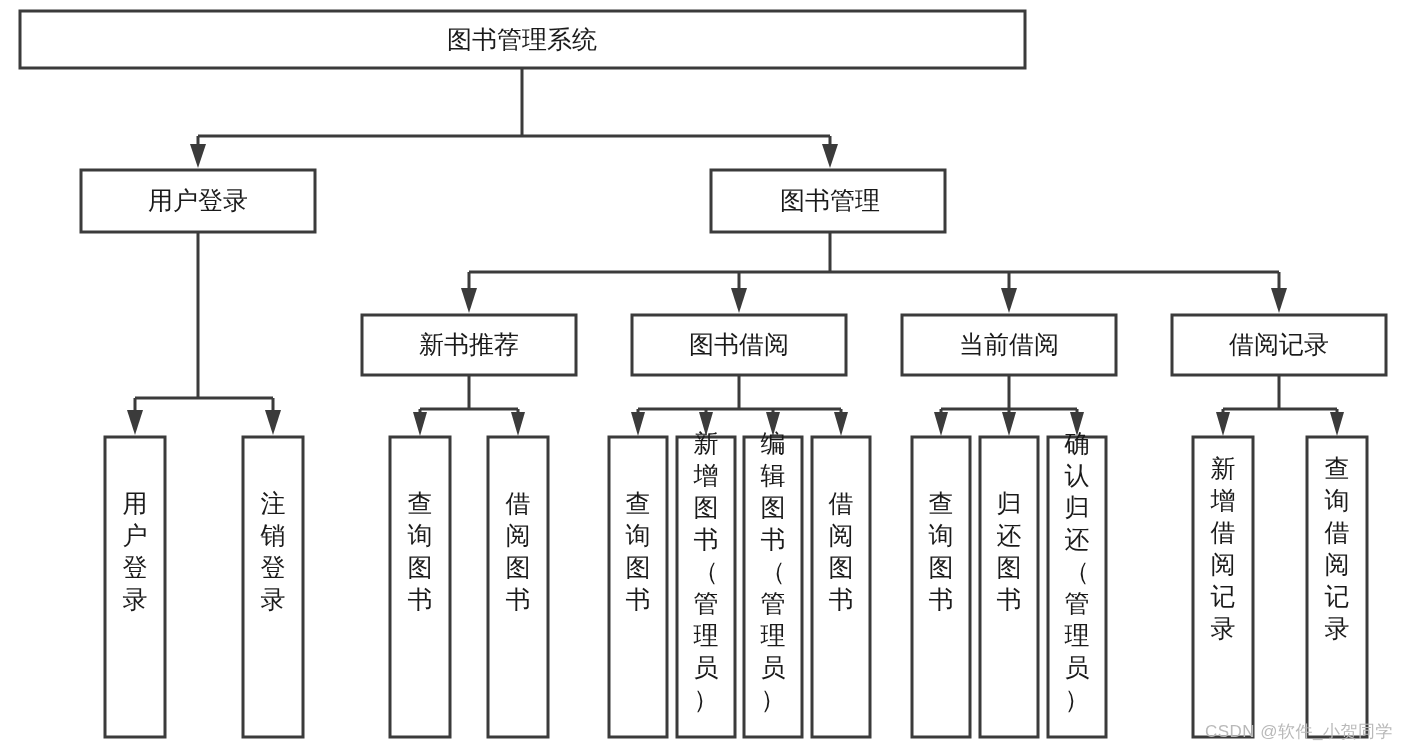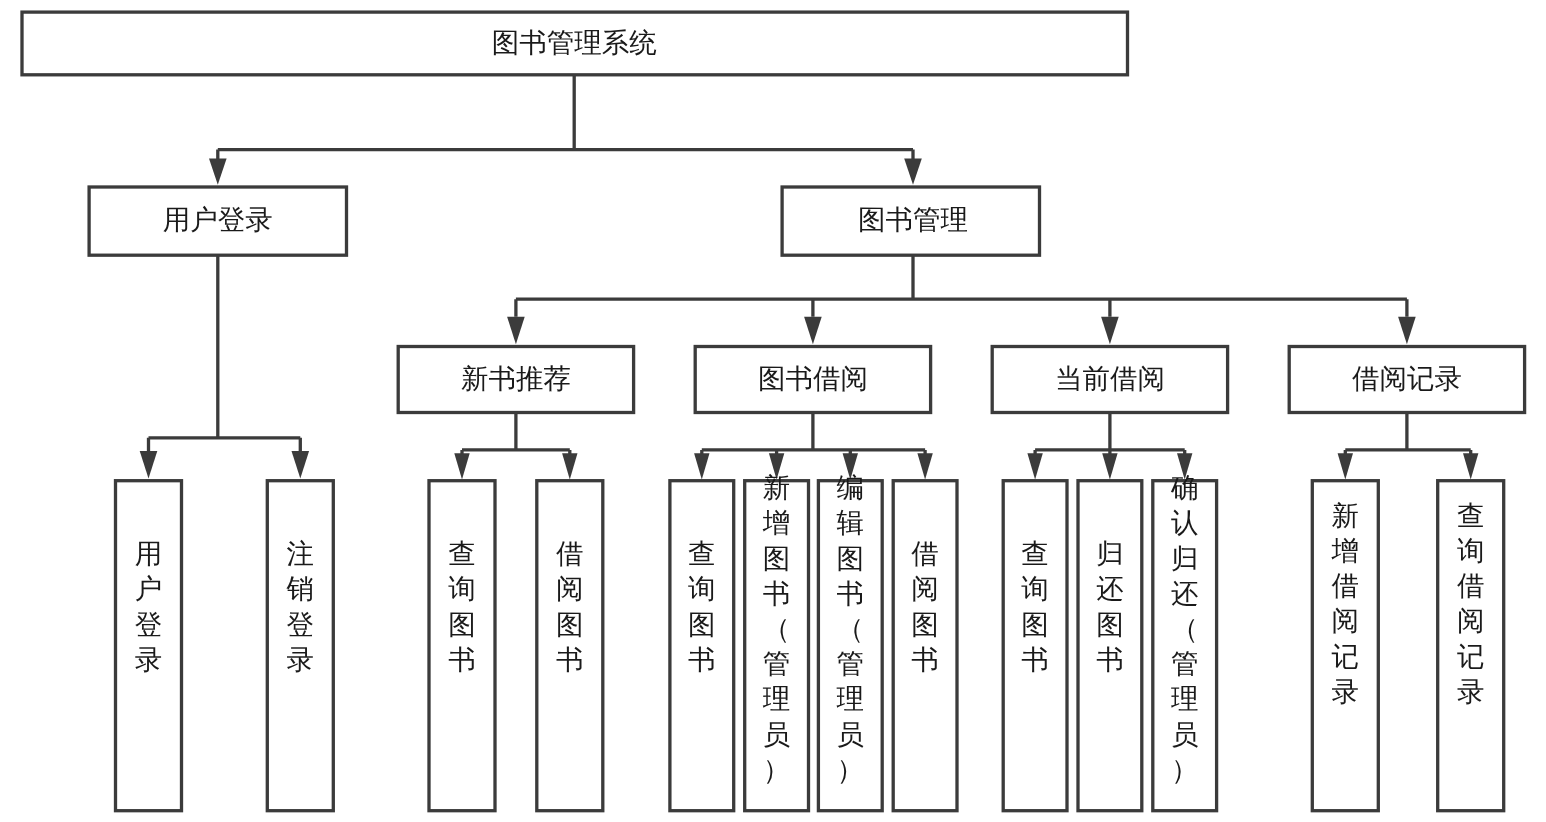--- a/index.html
+++ b/index.html
@@ -196,14 +196,15 @@
       <rect class="node-box" x="1193" y="437" width="60" height="300"></rect>
       <text class="node-label-v vtext" x="1223" y="477"><tspan x="1223" y="477">新</tspan><tspan x="1223" y="509">增</tspan><tspan x="1223" y="541">借</tspan><tspan x="1223" y="573">阅</tspan><tspan x="1223" y="605">记</tspan><tspan x="1223" y="637">录</tspan></text>
     </g>
     <g>
       <rect class="node-box" x="1307" y="437" width="60" height="300"></rect>
       <text class="node-label-v vtext" x="1337" y="477"><tspan x="1337" y="477">查</tspan><tspan x="1337" y="509">询</tspan><tspan x="1337" y="541">借</tspan><tspan x="1337" y="573">阅</tspan><tspan x="1337" y="605">记</tspan><tspan x="1337" y="637">录</tspan></text>
     </g>
 
   </svg>
 
+  <div class="watermark-text">CSDN @软件_小贺同学</div>
 
 </div>
 
 </body></html>

